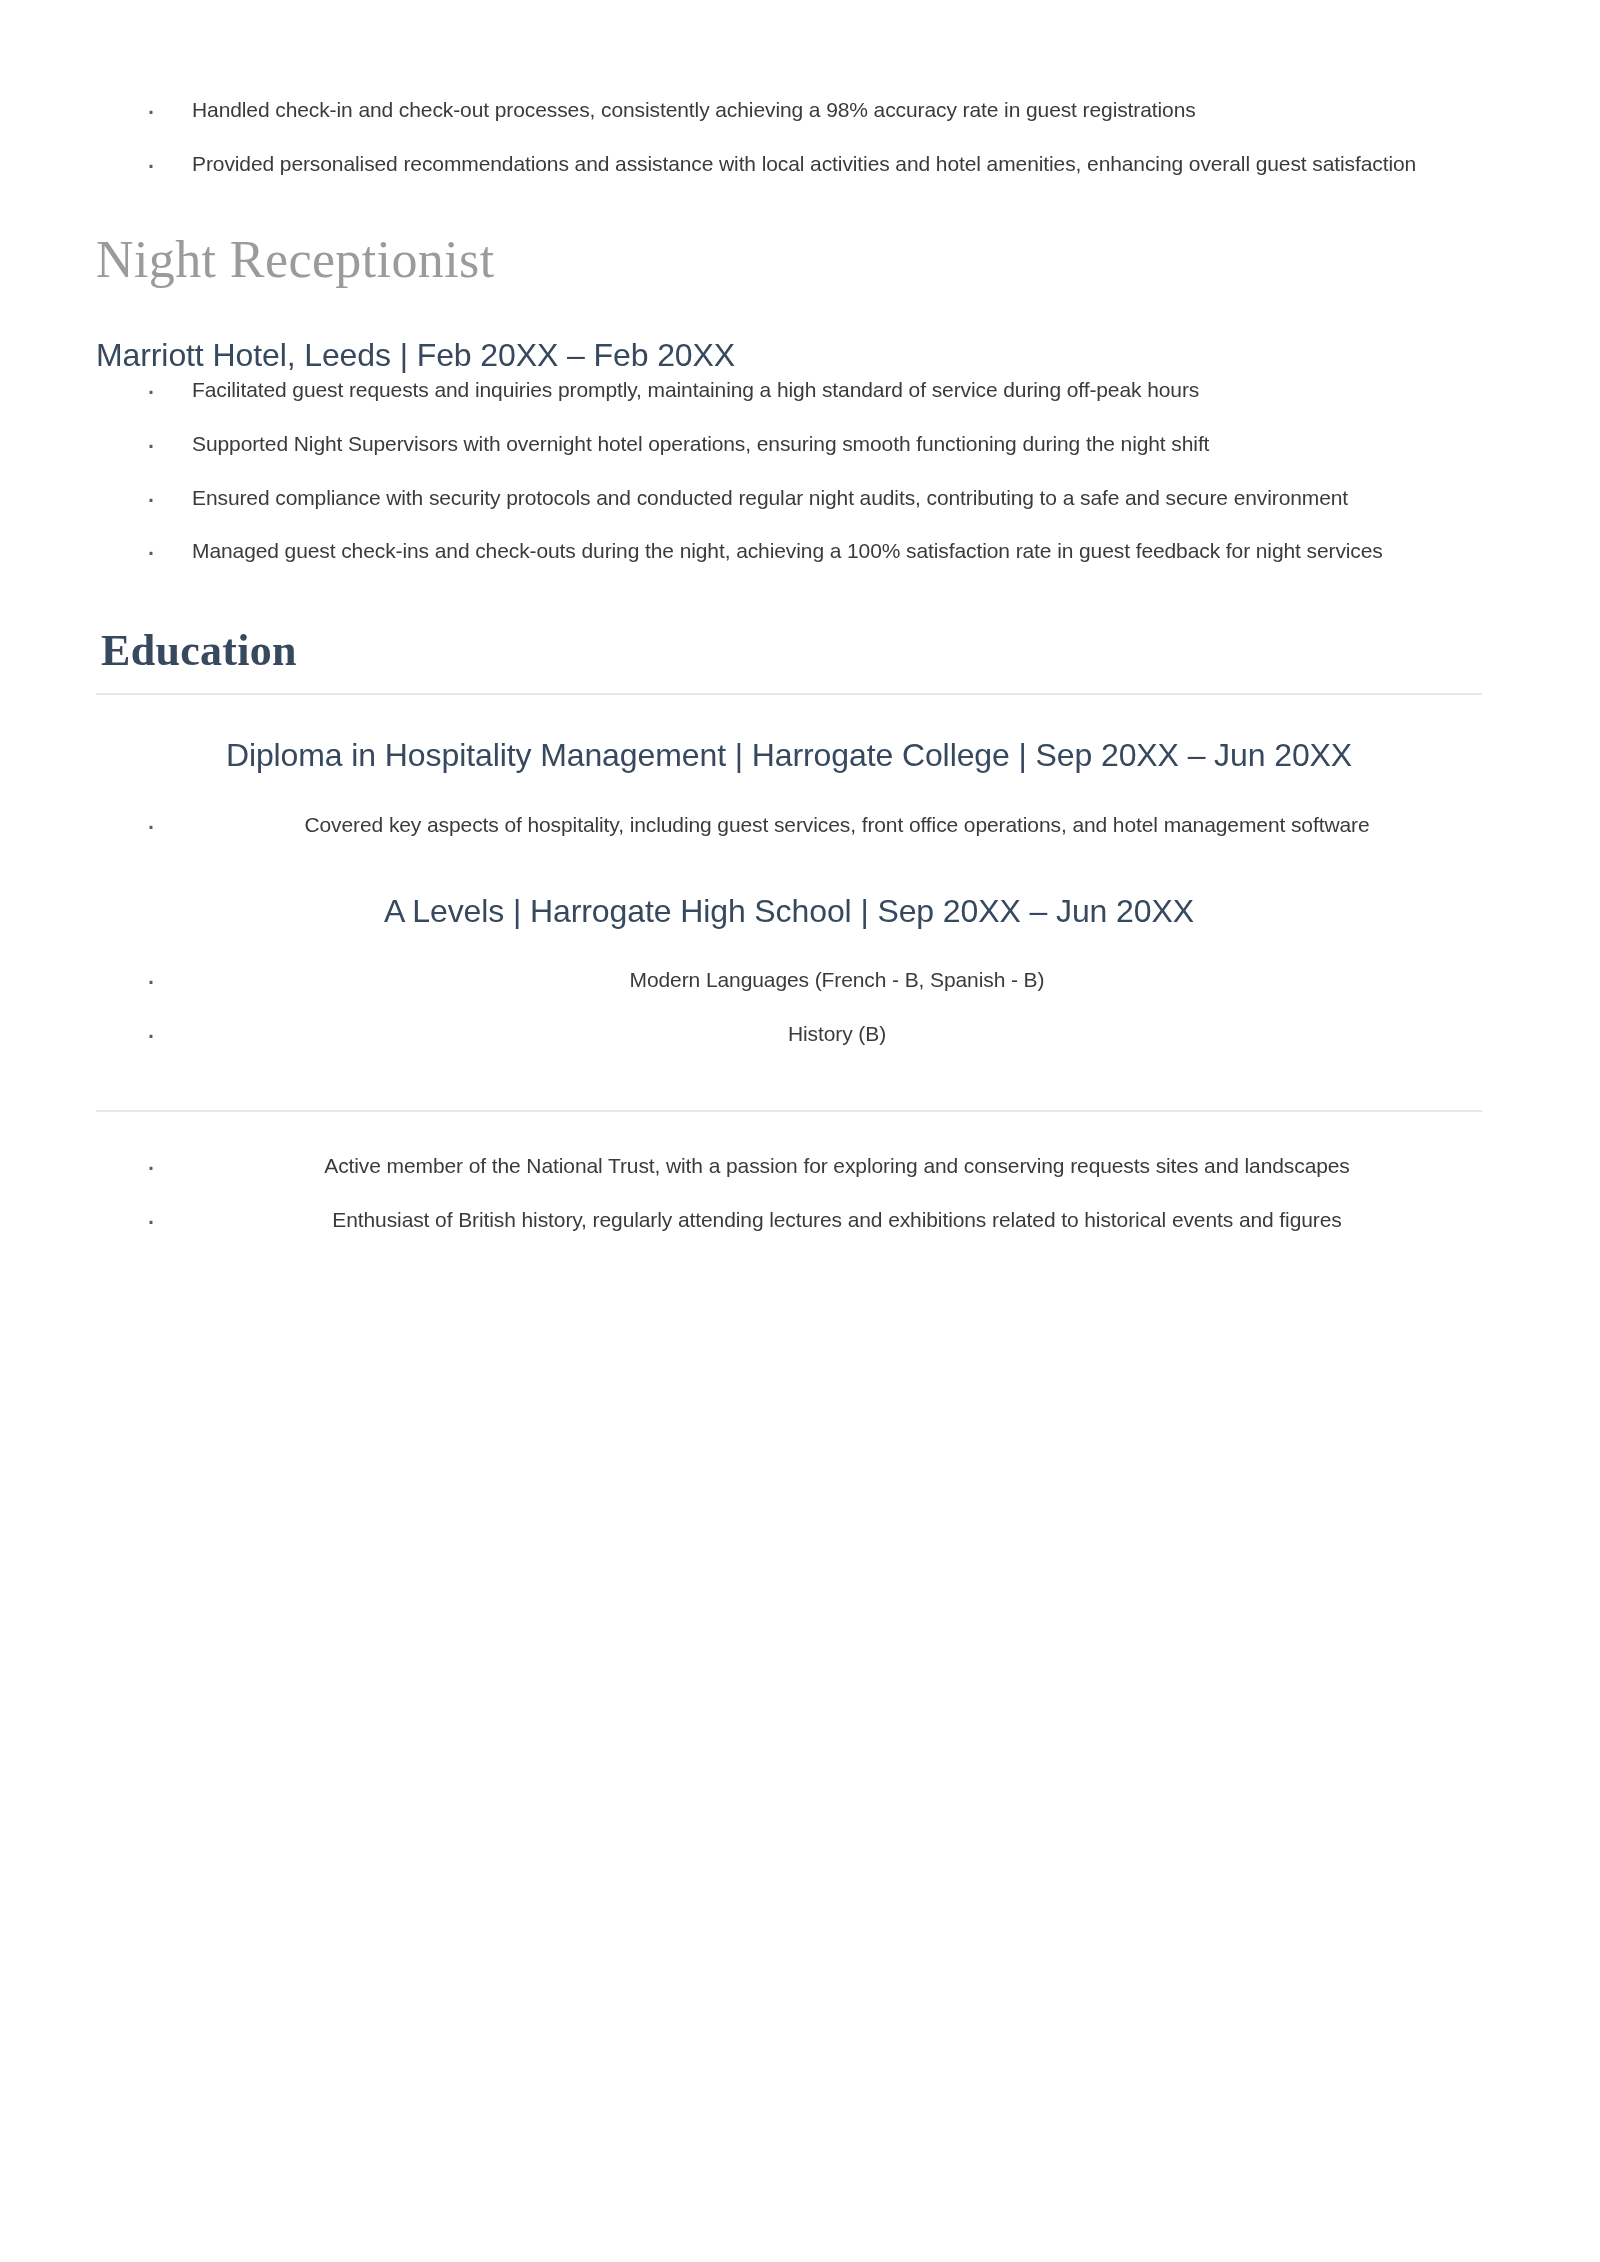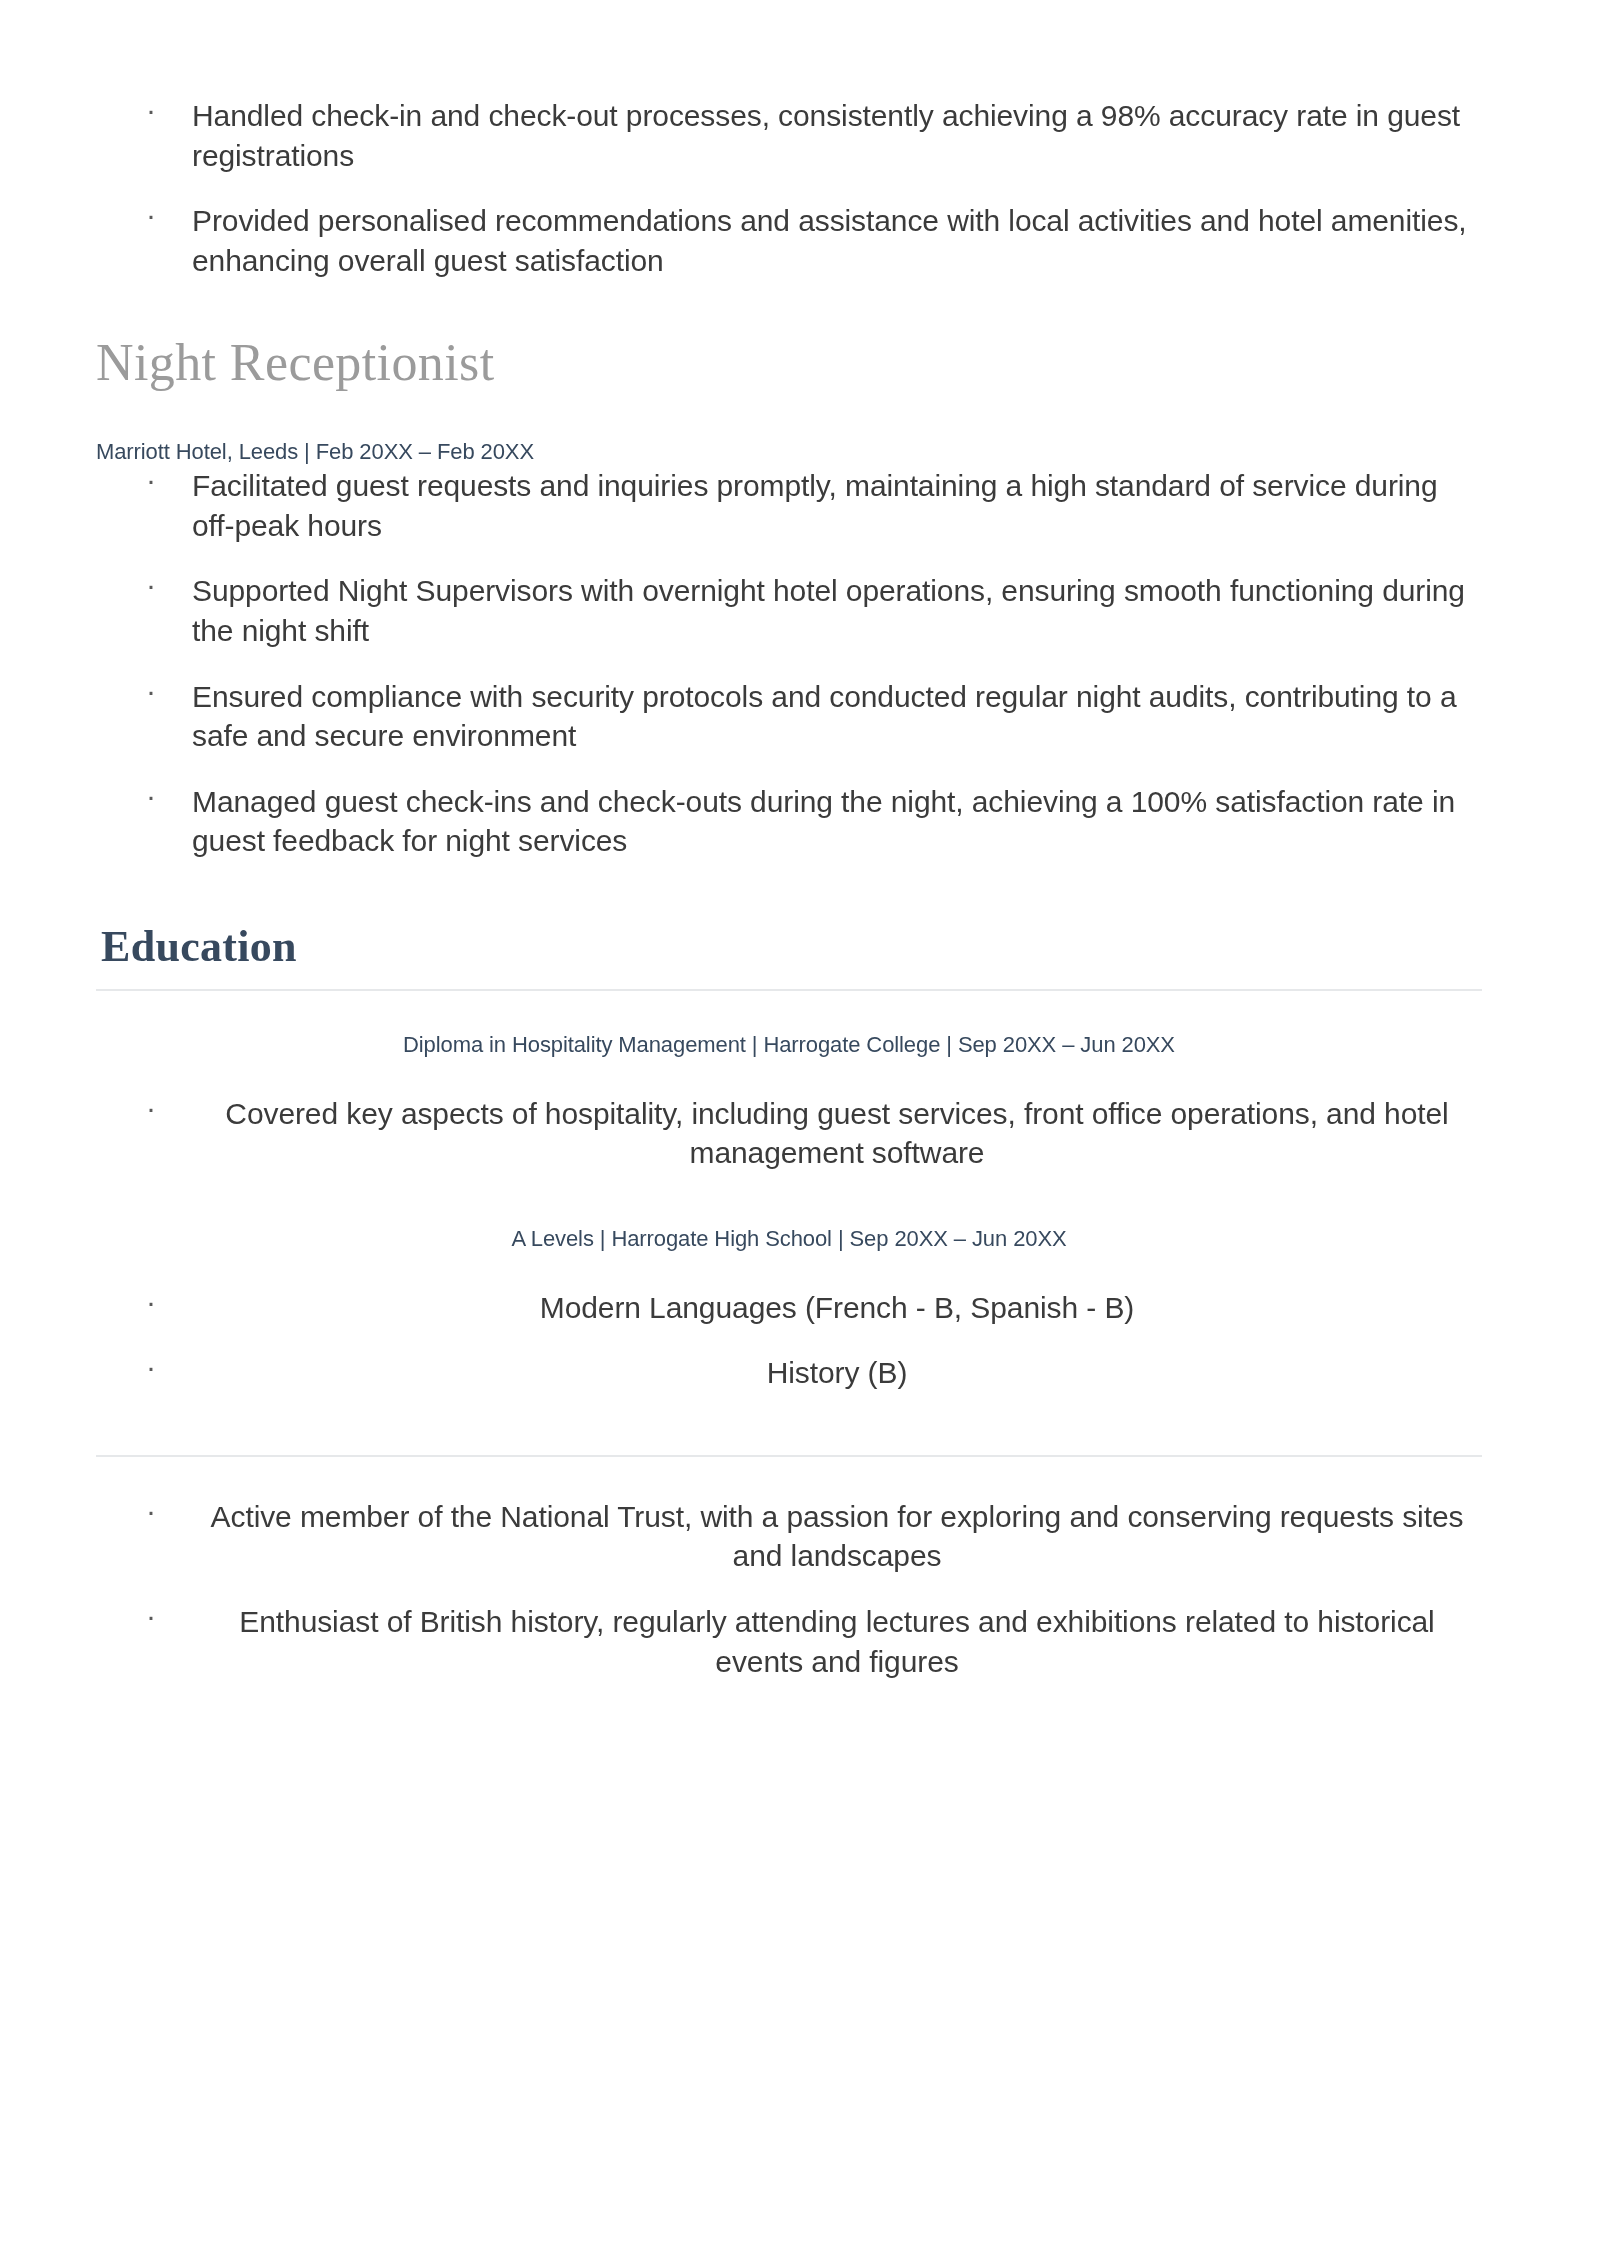--- a/index.html
+++ b/index.html
@@ -25,21 +25,21 @@
   
   ul.bullets {
     list-style: none;
     margin: 0;
     padding: 0;
   }
   ul.bullets li {
     position: relative;
     padding-left: 96px;
     margin: 0 0 26px 0;
-    font-size: 30px;
+    font-size: 21px;
     line-height: 1.32;
     color: #3b3b3b;
     letter-spacing: -0.1px;
     max-width: 1390px;
   }
   ul.bullets li:last-child { margin-bottom: 0; }
   ul.bullets li::before {
     content: "\00B7";
     position: absolute;
     left: 50px;
@@ -55,21 +55,21 @@
     font-size: 52px;
     line-height: 1.1;
     font-weight: 400;
     color: #9b9b9b;
     letter-spacing: 0.4px;
     margin: 54px 0 0 0;
   }
 
   
   .meta-line {
-    font-size: 22px;
+    font-size: 32px;
     line-height: 1.3;
     color: #37495e;
     letter-spacing: -0.1px;
     margin: 46px 0 0 0;
   }
 
   
   .section-heading {
     font-family: "Liberation Serif", serif;
     font-weight: 700;

